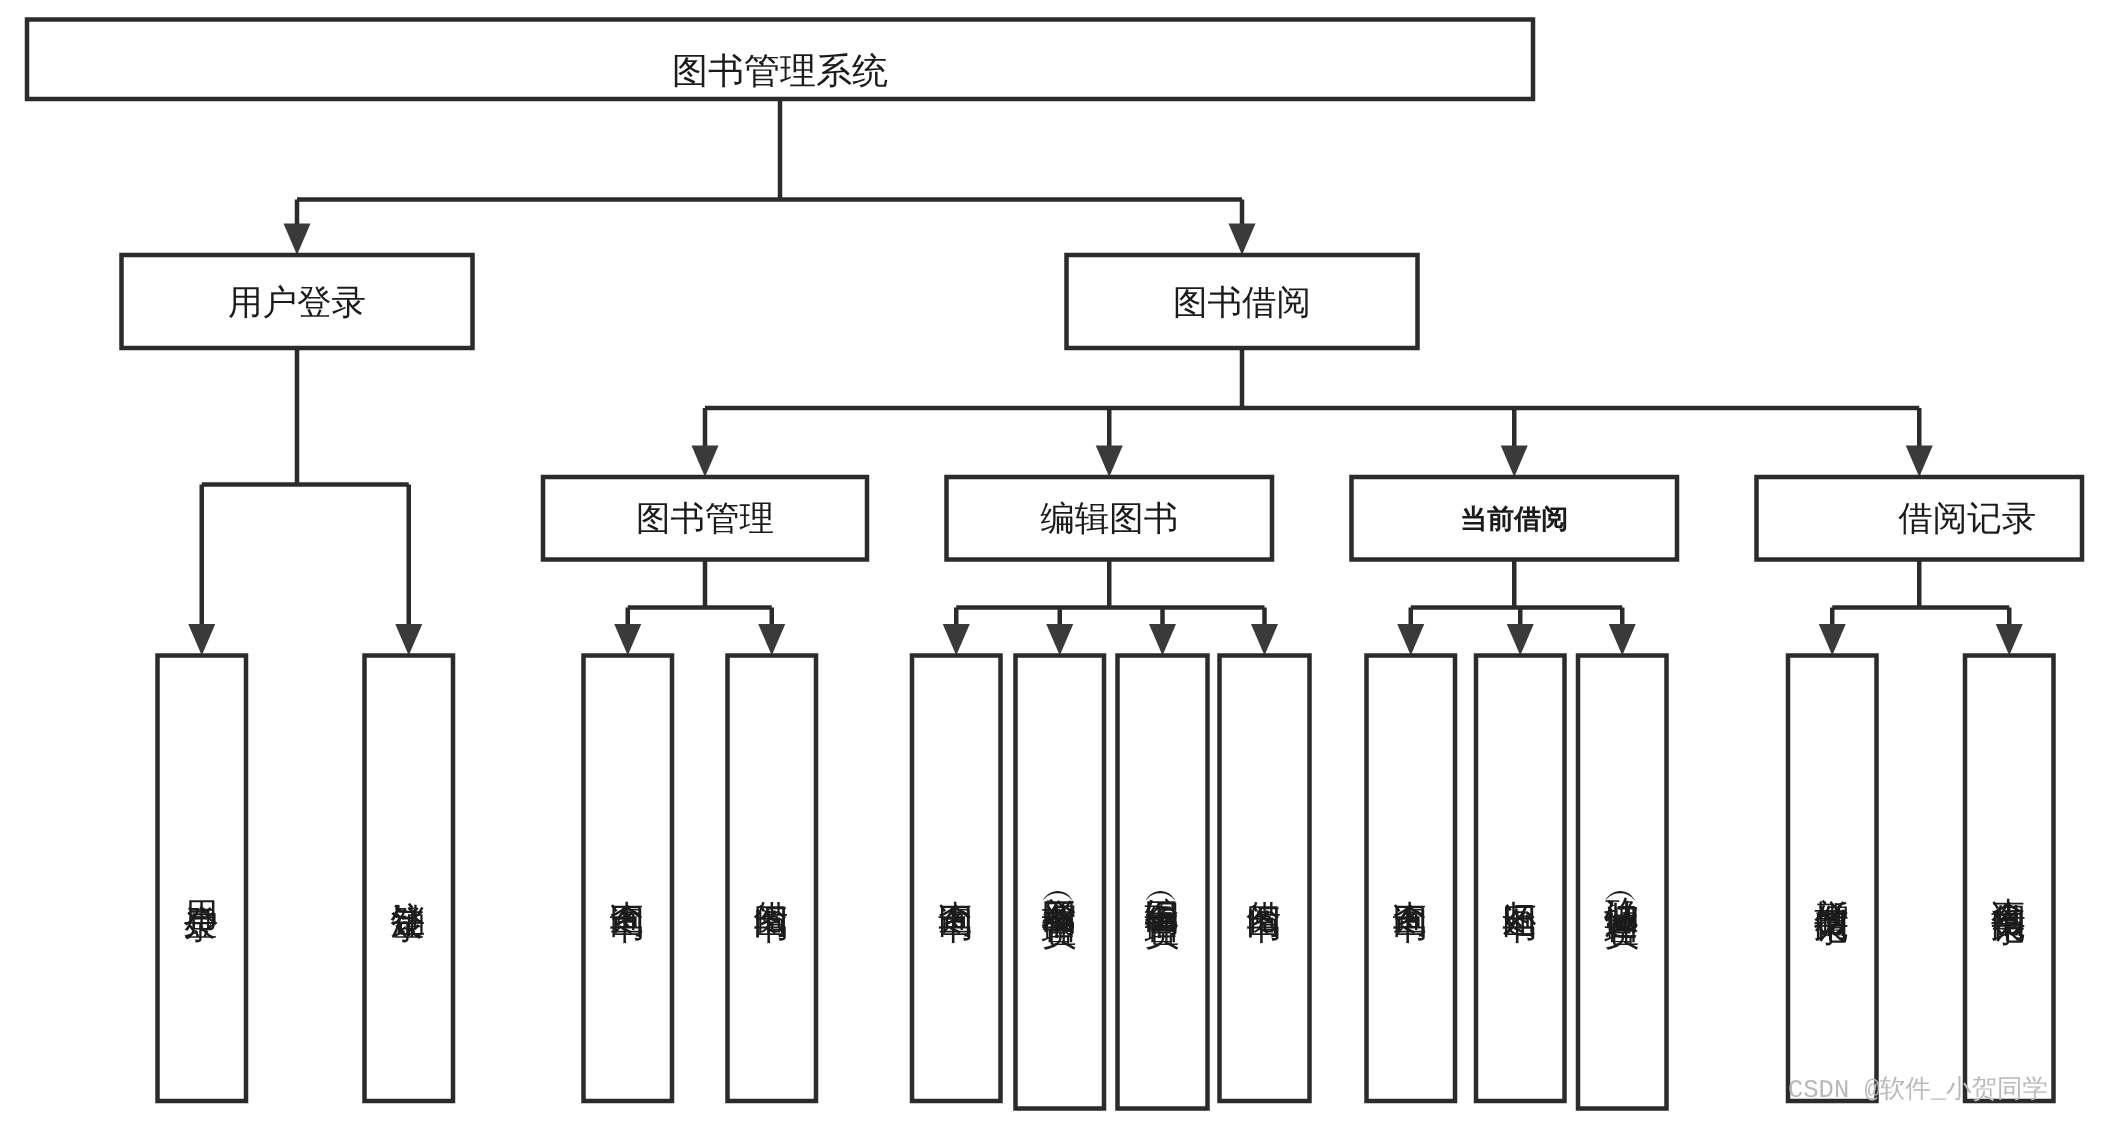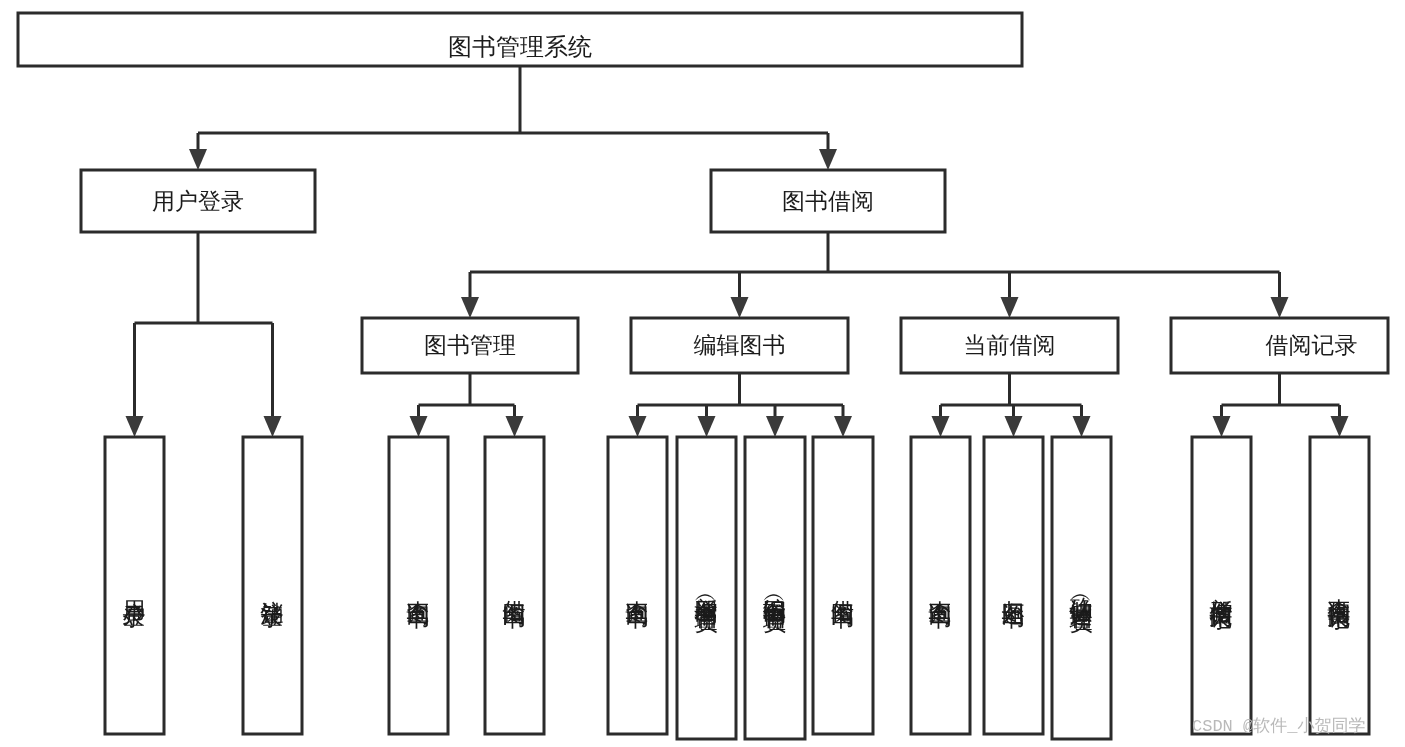--- a/index.html
+++ b/index.html
@@ -176,21 +176,21 @@
       <div class="horiz-text-wrap" style="left: 711px; top: 170px; width: 234px; height: 62px;">
         <span class="horiz-text" style="font-size: 23px;">图书借阅</span>
       </div>
       <div class="horiz-text-wrap" style="left: 362px; top: 318px; width: 216px; height: 55px;">
         <span class="horiz-text" style="font-size: 23px;">图书管理</span>
       </div>
       <div class="horiz-text-wrap" style="left: 631px; top: 318px; width: 217px; height: 55px;">
         <span class="horiz-text" style="font-size: 23px;">编辑图书</span>
       </div>
       <div class="horiz-text-wrap" style="left: 901px; top: 318px; width: 217px; height: 55px;">
-        <span class="horiz-text" style="font-size: 23px;">当前借阅</span>
+        <span class="horiz-text" style="font-size: 18px; font-weight: bold;">当前借阅</span>
       </div>
       <div class="horiz-text-wrap" style="left: 1171px; top: 318px; width: 217px; height: 55px; padding-left: 32px;">
         <span class="horiz-text" style="font-size: 23px;">借阅记录</span>
       </div>
       <div class="vert-text-wrap" style="left: 105px; top: 437px; width: 59px; height: 297px;">
         <span class="vert-text" style="font-size: 23px;">用户登录</span>
       </div>
       <div class="vert-text-wrap" style="left: 243px; top: 437px; width: 59px; height: 297px;">
         <span class="vert-text" style="font-size: 23px;">注销登录</span>
       </div>

